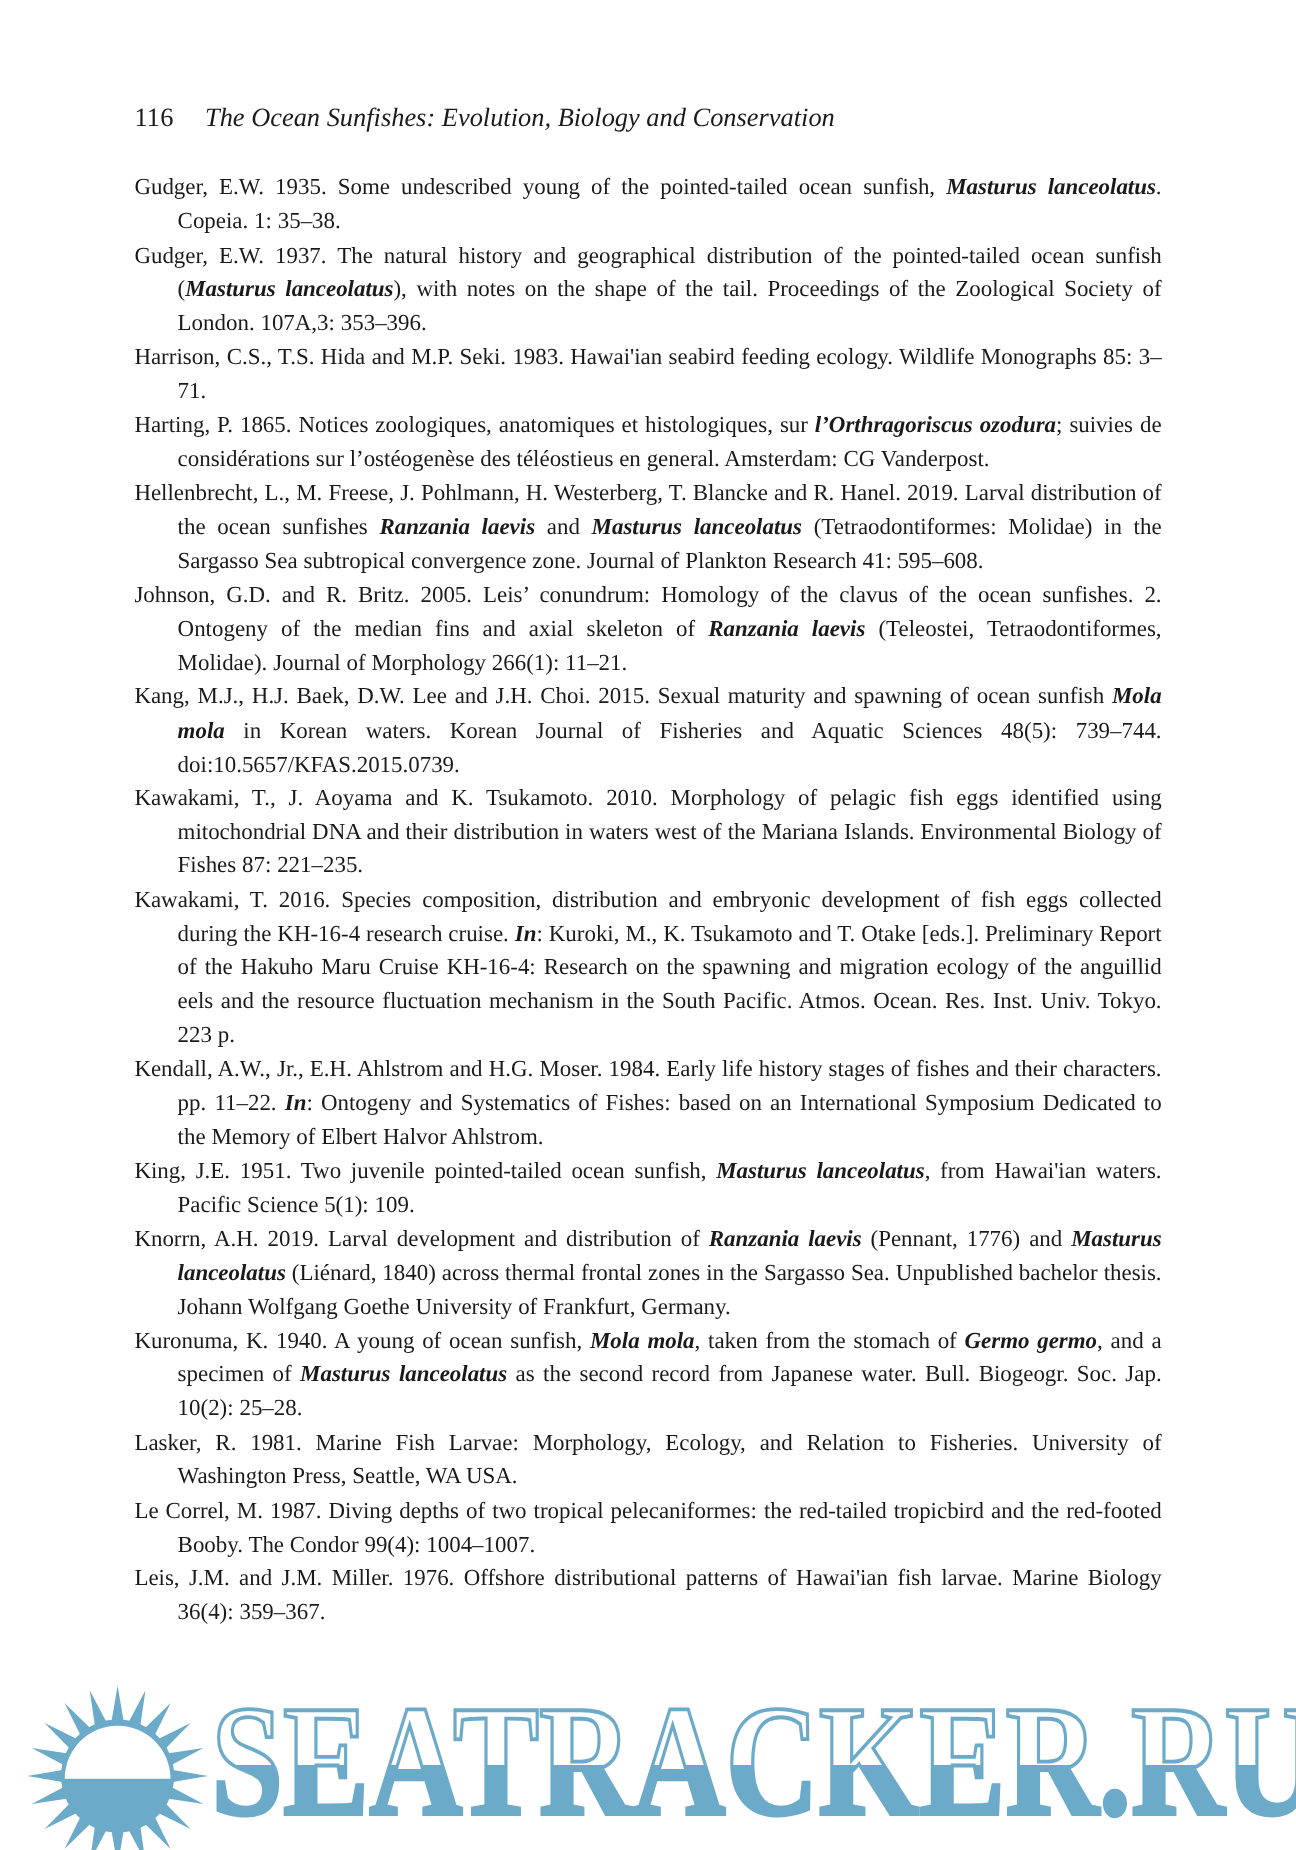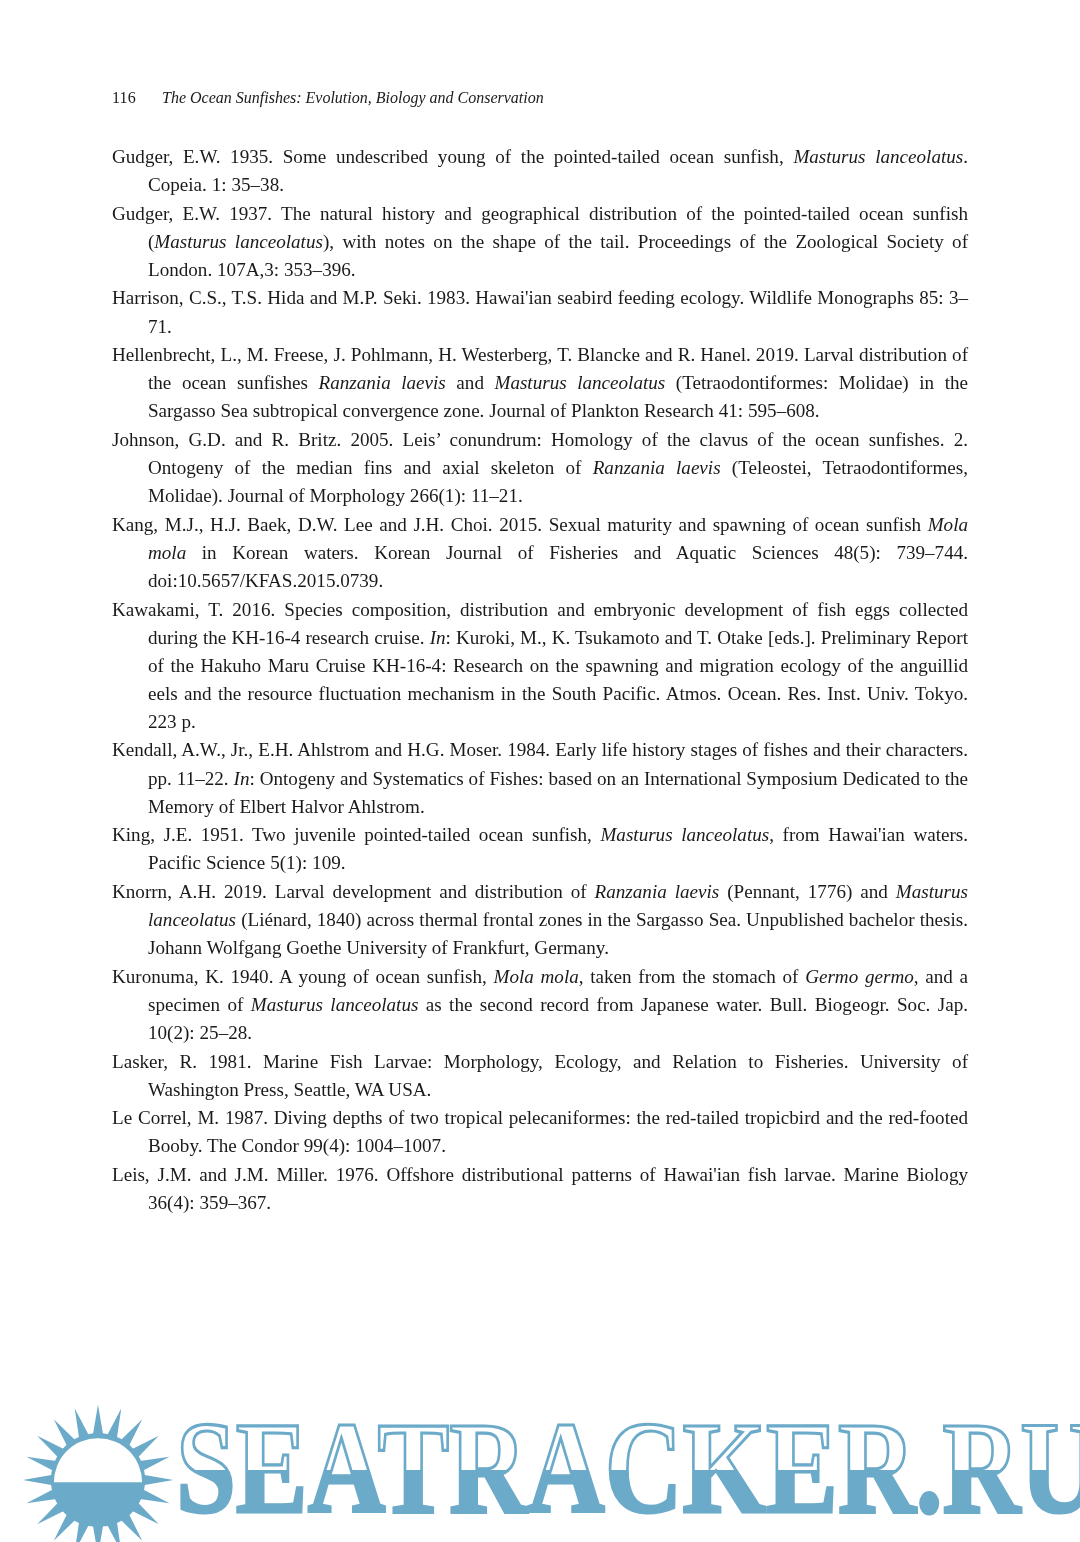--- a/index.html
+++ b/index.html
@@ -16,21 +16,21 @@
     font-family: "Liberation Serif", "DejaVu Serif", serif;
     color: #1a1a1a;
   }
 
   
   .running-head {
     position: absolute;
     left: 112px;
     top: 86px;
     width: 860px;
-    font-size: 16px;
+    font-size: 22px;
     line-height: 24px;
     white-space: nowrap;
   }
   .running-head .folio {
     font-style: normal;
     letter-spacing: 0.2px;
   }
   .running-head .head-title {
     font-style: italic;
     margin-left: 26px;
@@ -47,21 +47,21 @@
     font-size: 19.1px;
     line-height: 28.1px;
     text-align: justify;
     text-justify: inter-word;
     text-indent: -36px;
     padding-left: 36px;
     margin: 0 0 0.5px 0;
     hyphens: none;
     word-spacing: 0.1px;
   }
-  .ref i, .ref em { font-style: italic; }
+  .ref i, .ref em { font-style: italic; font-weight: bold; }
 
   
   .watermark {
     position: absolute;
     left: 22px;
     top: 1394px;
     width: 1058px;
     height: 160px;
     pointer-events: none;
   }
@@ -86,23 +86,25 @@
 <div class="page">
 
   <div class="running-head">
     <span class="folio">116</span><span class="head-title">The Ocean Sunfishes: Evolution, Biology and Conservation</span>
   </div>
 
   <div class="reflist">
       <p class="ref">Gudger, E.W. 1935. Some undescribed young of the pointed-tailed ocean sunfish, <i>Masturus lanceolatus</i>. Copeia. 1: 35–38.</p>
       <p class="ref">Gudger, E.W. 1937. The natural history and geographical distribution of the pointed-tailed ocean sunfish (<i>Masturus lanceolatus</i>), with notes on the shape of the tail. Proceedings of the Zoological Society of London. 107A,3: 353–396.</p>
       <p class="ref">Harrison, C.S., T.S. Hida and M.P. Seki. 1983. Hawai'ian seabird feeding ecology. Wildlife Monographs 85: 3–71.</p>
+      <p class="ref">Harting, P. 1865. Notices zoologiques, anatomiques et histologiques, sur <i>l’Orthragoriscus ozodura</i>; suivies de considérations sur l’ostéogenèse des téléostieus en general. Amsterdam: CG Vanderpost.</p>
       <p class="ref">Hellenbrecht, L., M. Freese, J. Pohlmann, H. Westerberg, T. Blancke and R. Hanel. 2019. Larval distribution of the ocean sunfishes <i>Ranzania laevis</i> and <i>Masturus lanceolatus</i> (Tetraodontiformes: Molidae) in the Sargasso Sea subtropical convergence zone. Journal of Plankton Research 41: 595–608.</p>
       <p class="ref">Johnson, G.D. and R. Britz. 2005. Leis’ conundrum: Homology of the clavus of the ocean sunfishes. 2. Ontogeny of the median fins and axial skeleton of <i>Ranzania laevis</i> (Teleostei, Tetraodontiformes, Molidae). Journal of Morphology 266(1): 11–21.</p>
       <p class="ref">Kang, M.J., H.J. Baek, D.W. Lee and J.H. Choi. 2015. Sexual maturity and spawning of ocean sunfish <i>Mola mola</i> in Korean waters. Korean Journal of Fisheries and Aquatic Sciences 48(5): 739–744. doi:10.5657/KFAS.2015.0739.</p>
+      <p class="ref">Kawakami, T., J. Aoyama and K. Tsukamoto. 2010. Morphology of pelagic fish eggs identified using mitochondrial DNA and their distribution in waters west of the Mariana Islands. Environmental Biology of Fishes 87: 221–235.</p>
       <p class="ref">Kawakami, T. 2016. Species composition, distribution and embryonic development of fish eggs collected during the KH-16-4 research cruise. <i>In</i>: Kuroki, M., K. Tsukamoto and T. Otake [eds.]. Preliminary Report of the Hakuho Maru Cruise KH-16-4: Research on the spawning and migration ecology of the anguillid eels and the resource fluctuation mechanism in the South Pacific. Atmos. Ocean. Res. Inst. Univ. Tokyo. 223 p.</p>
       <p class="ref">Kendall, A.W., Jr., E.H. Ahlstrom and H.G. Moser. 1984. Early life history stages of fishes and their characters. pp. 11–22. <i>In</i>: Ontogeny and Systematics of Fishes: based on an International Symposium Dedicated to the Memory of Elbert Halvor Ahlstrom.</p>
       <p class="ref">King, J.E. 1951. Two juvenile pointed-tailed ocean sunfish, <i>Masturus lanceolatus</i>, from Hawai'ian waters. Pacific Science 5(1): 109.</p>
       <p class="ref">Knorrn, A.H. 2019. Larval development and distribution of <i>Ranzania laevis</i> (Pennant, 1776) and <i>Masturus lanceolatus</i> (Liénard, 1840) across thermal frontal zones in the Sargasso Sea. Unpublished bachelor thesis. Johann Wolfgang Goethe University of Frankfurt, Germany.</p>
       <p class="ref">Kuronuma, K. 1940. A young of ocean sunfish, <i>Mola mola</i>, taken from the stomach of <i>Germo germo</i>, and a specimen of <i>Masturus lanceolatus</i> as the second record from Japanese water. Bull. Biogeogr. Soc. Jap. 10(2): 25–28.</p>
       <p class="ref">Lasker, R. 1981. Marine Fish Larvae: Morphology, Ecology, and Relation to Fisheries. University of Washington Press, Seattle, WA USA.</p>
       <p class="ref">Le Correl, M. 1987. Diving depths of two tropical pelecaniformes: the red-tailed tropicbird and the red-footed Booby. The Condor 99(4): 1004–1007.</p>
       <p class="ref">Leis, J.M. and J.M. Miller. 1976. Offshore distributional patterns of Hawai'ian fish larvae. Marine Biology 36(4): 359–367.</p>
     </div>
 

